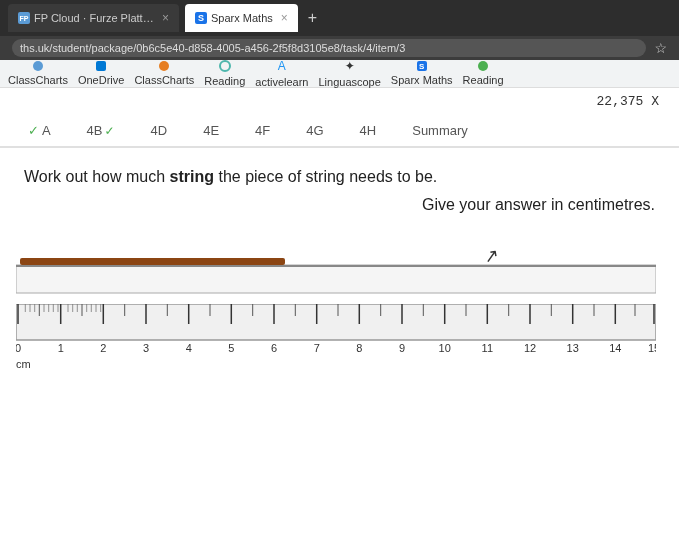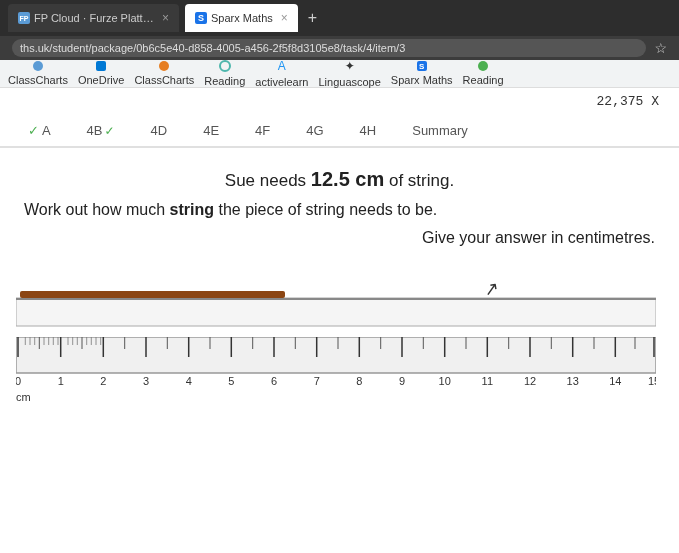--- a/index.html
+++ b/index.html
@@ -284,23 +284,20 @@
   </div>
   <div class="nav-tab">
     <span>4H</span>
   </div>
   <div class="nav-tab">
     <span>Summary</span>
   </div>
 </div>
 
 <div class="question-area">
-  <p class="question-text">
-    <span>Sue needs </span><span class="highlight">12.5 cm</span><span> of string.</span>
-  </p>
   <p class="work-out-text">
     <span>Work out how much </span><strong>string</strong><span> the piece of string needs to be.</span>
   </p>
   <p class="give-answer-text">Give your answer in centimetres.</p>
 </div>
 
 <div style="position:relative;padding: 0 16px;">
   
   <div style="position:absolute;top:8px;left:20px;width:265px;height:7px;background:#8B4513;border-radius:2px;"></div>
   

